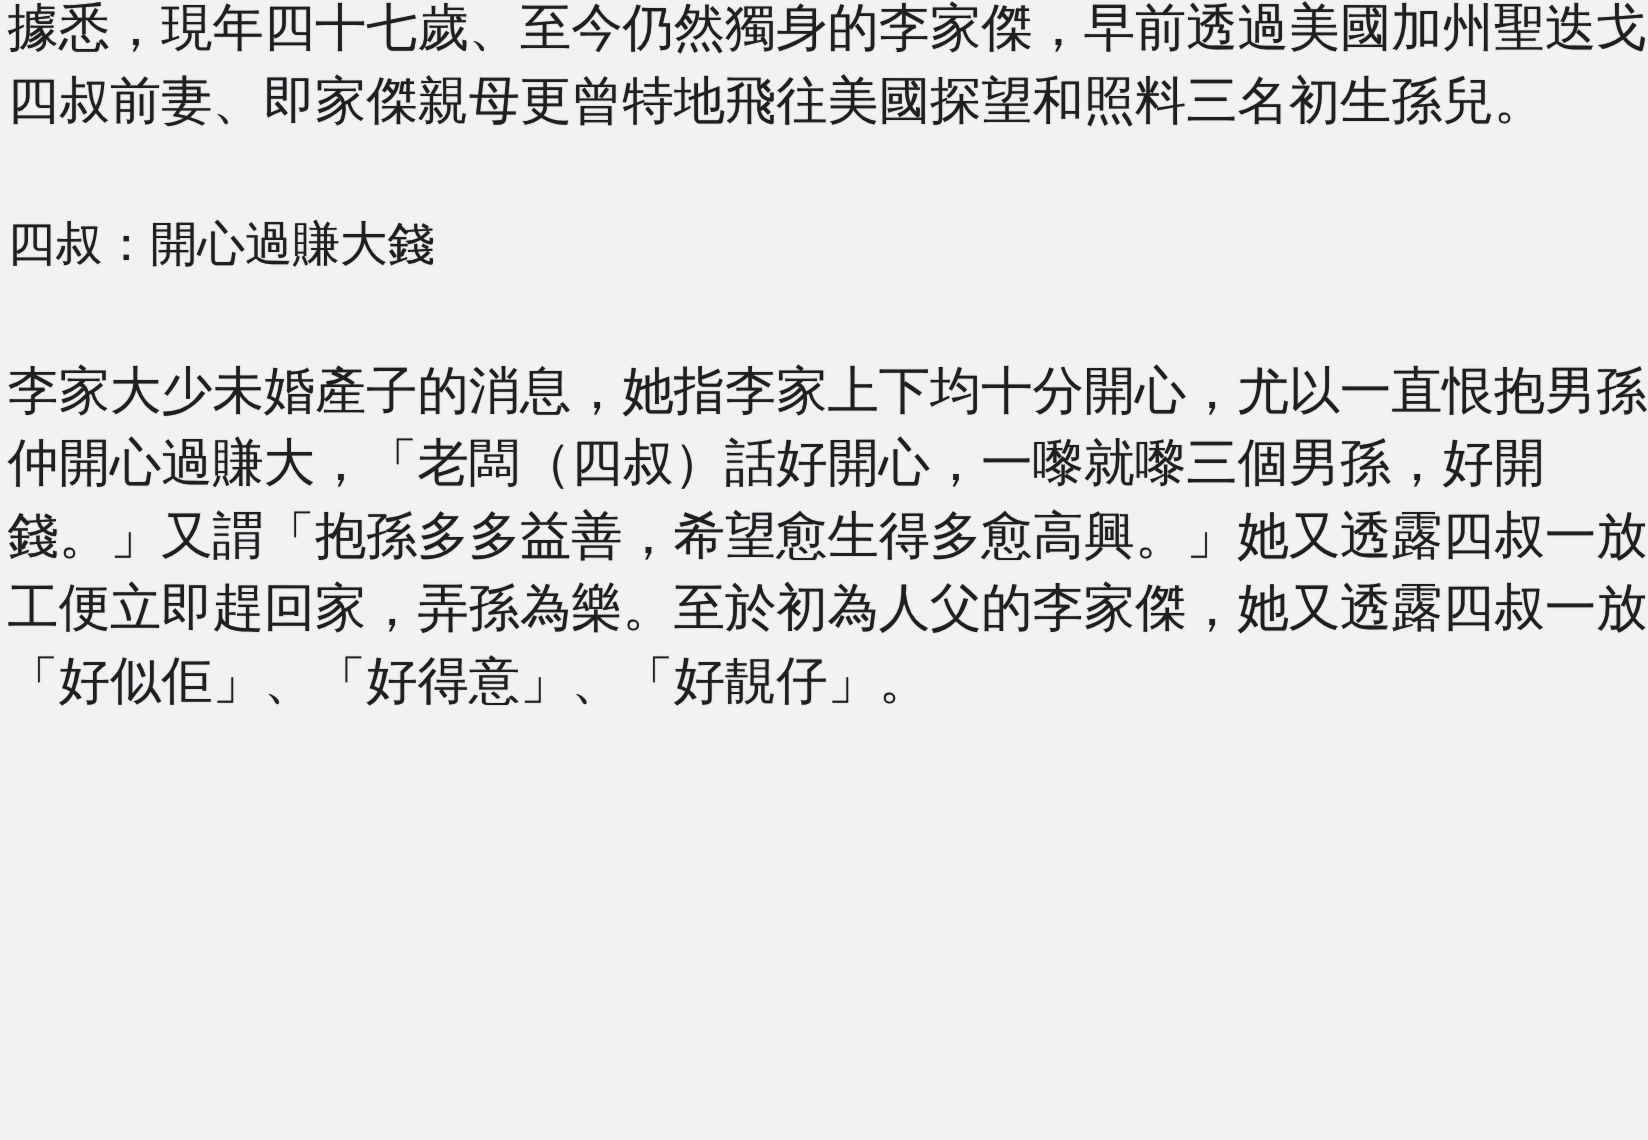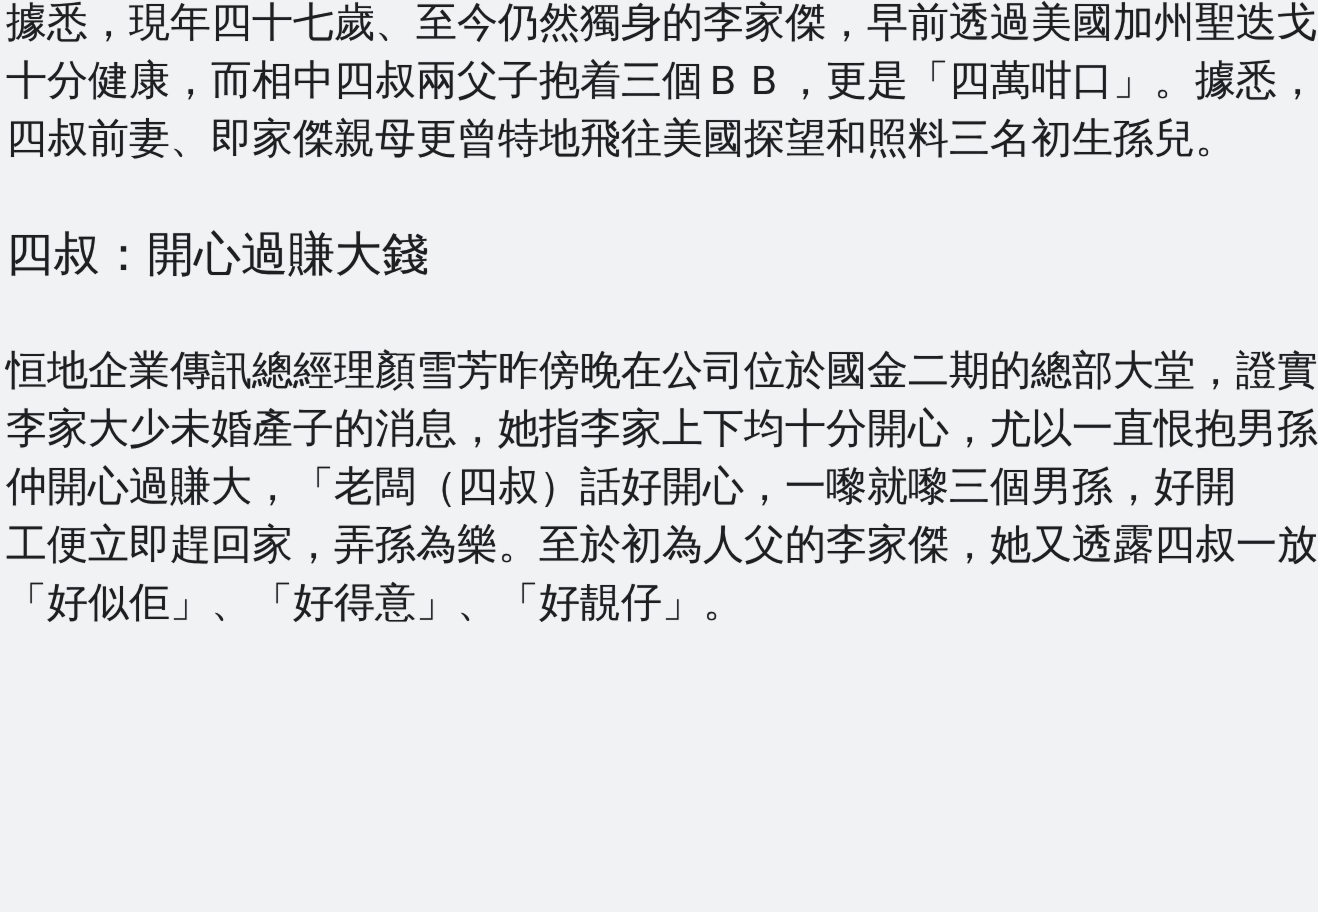--- a/index.html
+++ b/index.html
@@ -31,43 +31,42 @@
     margin: 0;
     padding: 0;
   }
   .line {
     white-space: nowrap;
     height: 58px;
   }
   .heading {
     margin: 58px 0 14px 0;
     padding: 0;
-    font-size: 47px;
+    font-size: 38px;
     line-height: 58px;
     font-weight: 500;
     white-space: nowrap;
   }
   .para-2 {
     margin-top: 58px;
   }
 </style>
 </head>
 <body>
 
 <div class="doc">
 
   <div class="para para-1">
     <div class="line">據悉，現年四十七歲、至今仍然獨身的李家傑，早前透過美國加州聖迭戈</div>
-    <div class="line">十分健康，而相中四叔兩父子抱着三個ＢＢ，更是「四萬咁口」。據悉，</div>
     <div class="line">四叔前妻、即家傑親母更曾特地飛往美國探望和照料三名初生孫兒。</div>
   </div>
 
   <div class="heading">四叔：開心過賺大錢</div>
 
   <div class="para para-2">
-    <div class="line">恒地企業傳訊總經理顏雪芳昨傍晚在公司位於國金二期的總部大堂，證實</div>
     <div class="line">李家大少未婚產子的消息，她指李家上下均十分開心，尤以一直恨抱男孫</div>
     <div class="line">仲開心過賺大，「老闆（四叔）話好開心，一嚟就嚟三個男孫，好開</div>
+    <div class="line">錢。」又謂「抱孫多多益善，希望愈生得多愈高興。」她又透露四叔一放</div>
     <div class="line">工便立即趕回家，弄孫為樂。至於初為人父的李家傑，她又透露四叔一放</div>
     <div class="line">「好似佢」、「好得意」、「好靚仔」。</div>
   </div>
 
 </div>
 
 </body></html>

